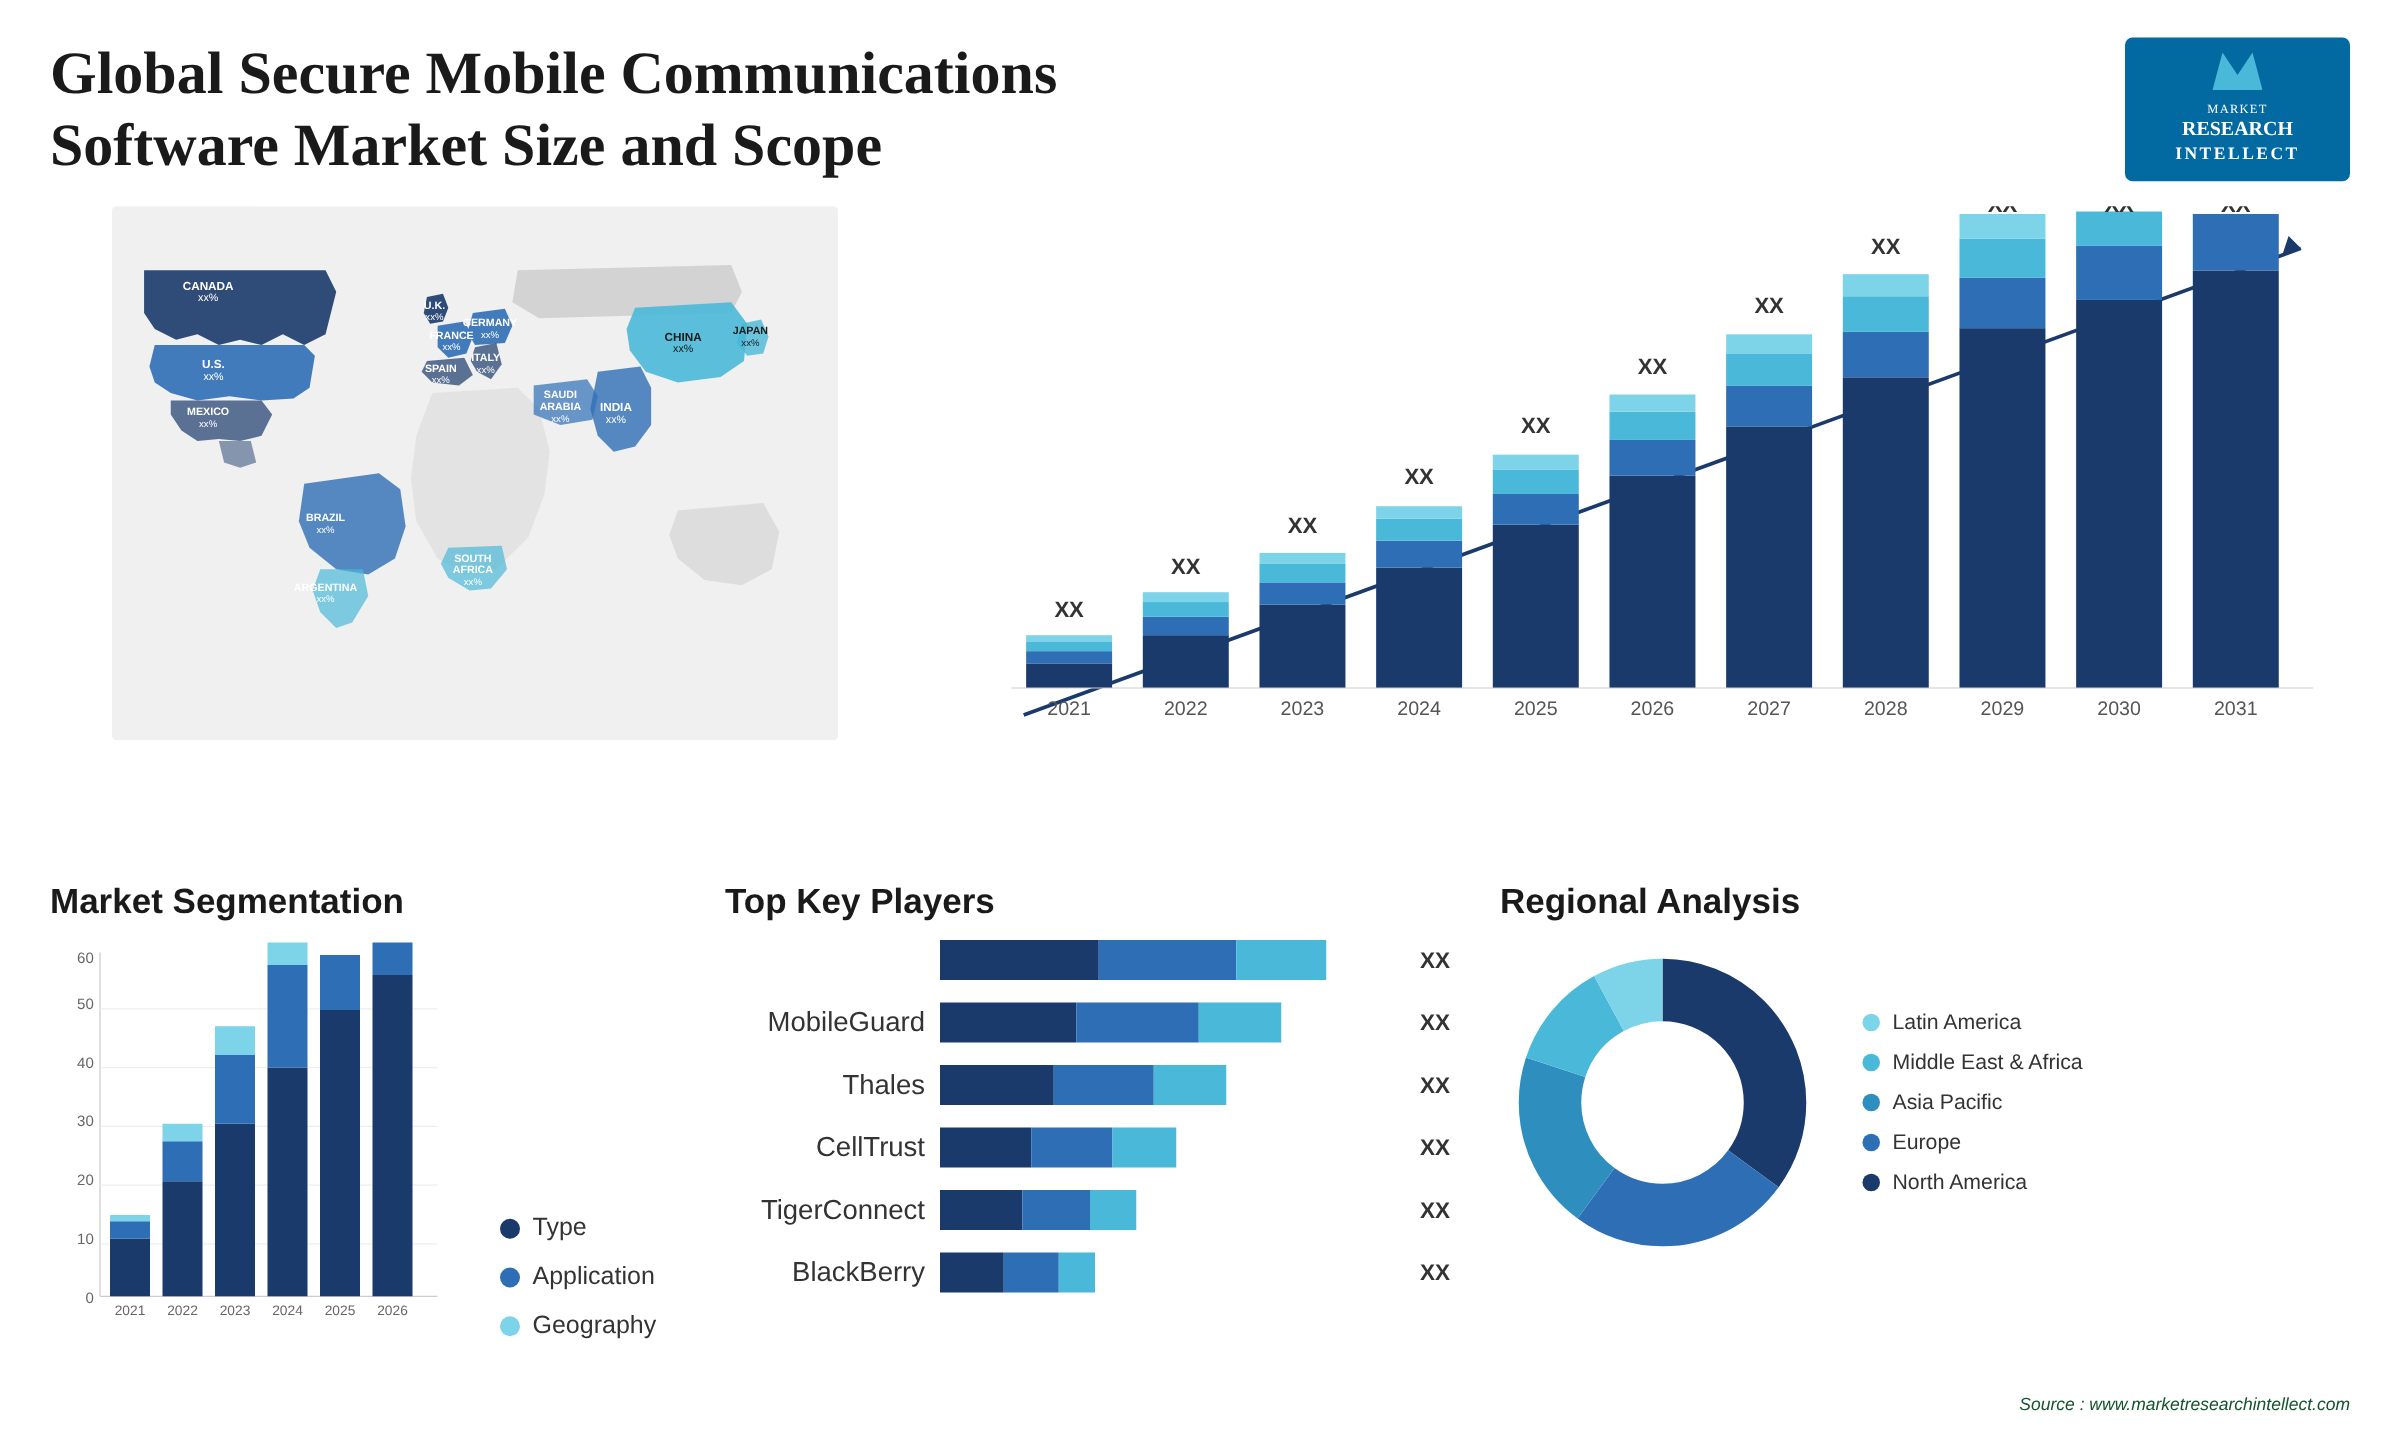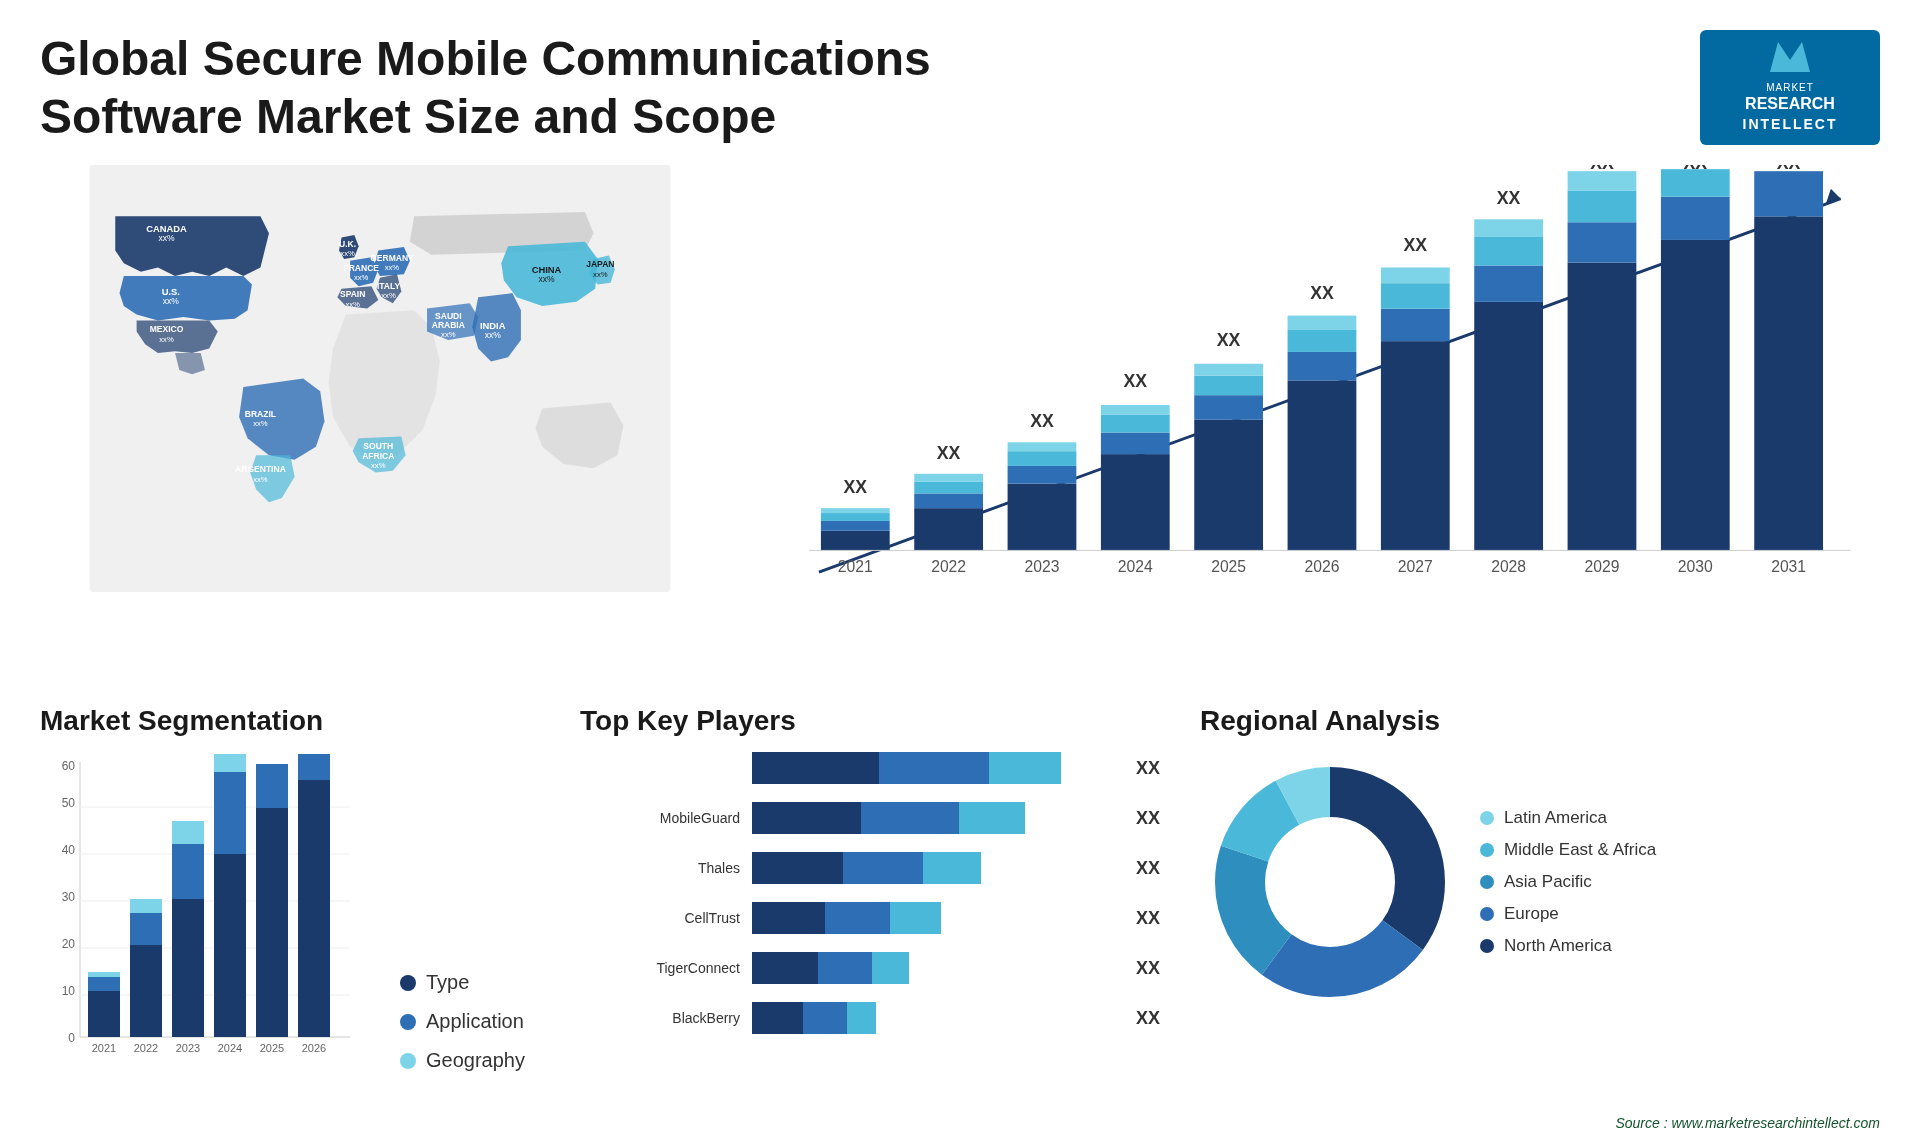--- a/index.html
+++ b/index.html
@@ -11,20 +11,21 @@
       overflow: hidden;
       position: relative;
     }
 
     
     .header {
       display: flex;
       justify-content: space-between;
       align-items: flex-end;
       padding: 30px 40px 20px 40px;
+      font-family: Liberation Serif, serif;
     }
     .main-title {
       font-size: 48px;
       font-weight: 700;
       color: #1a1a1a;
       max-width: 900px;
       line-height: 1.2;
     }
     .logo-area {
       display: flex;
@@ -127,21 +128,21 @@
       margin-top: 10px;
     }
     .player-row {
       display: flex;
       align-items: center;
       margin-bottom: 18px;
       gap: 12px;
     }
     .player-name {
       width: 160px;
-      font-size: 14px;
+      font-size: 22px;
       color: #333;
       text-align: right;
       flex-shrink: 0;
     }
     .player-bar-container {
       flex: 1;
       height: 32px;
       display: flex;
       position: relative;
     }
@@ -165,21 +166,21 @@
       align-self: center;
     }
 
     
     .regional-section {
       flex: 1;
     }
     .donut-area {
       display: flex;
       align-items: center;
-      gap: 20px;
+      gap: 30px;
       margin-top: 10px;
     }
     .donut-svg-container {
       width: 260px;
       height: 260px;
       flex-shrink: 0;
     }
     .regional-legend {
       display: flex;
       flex-direction: column;

